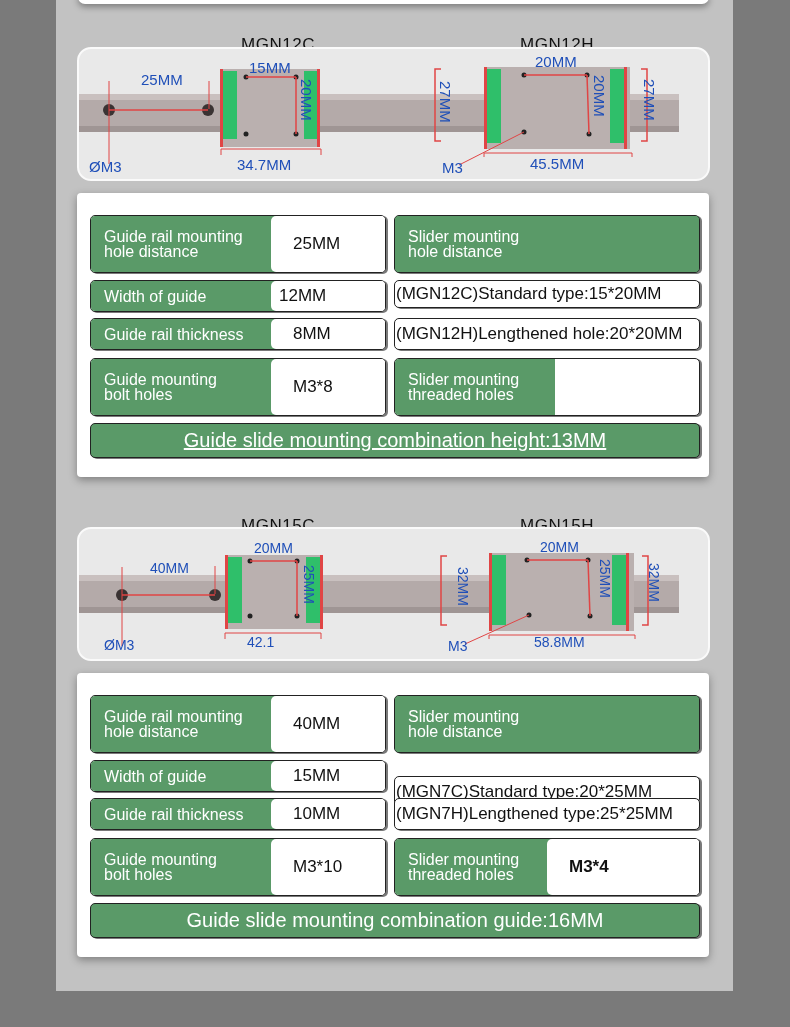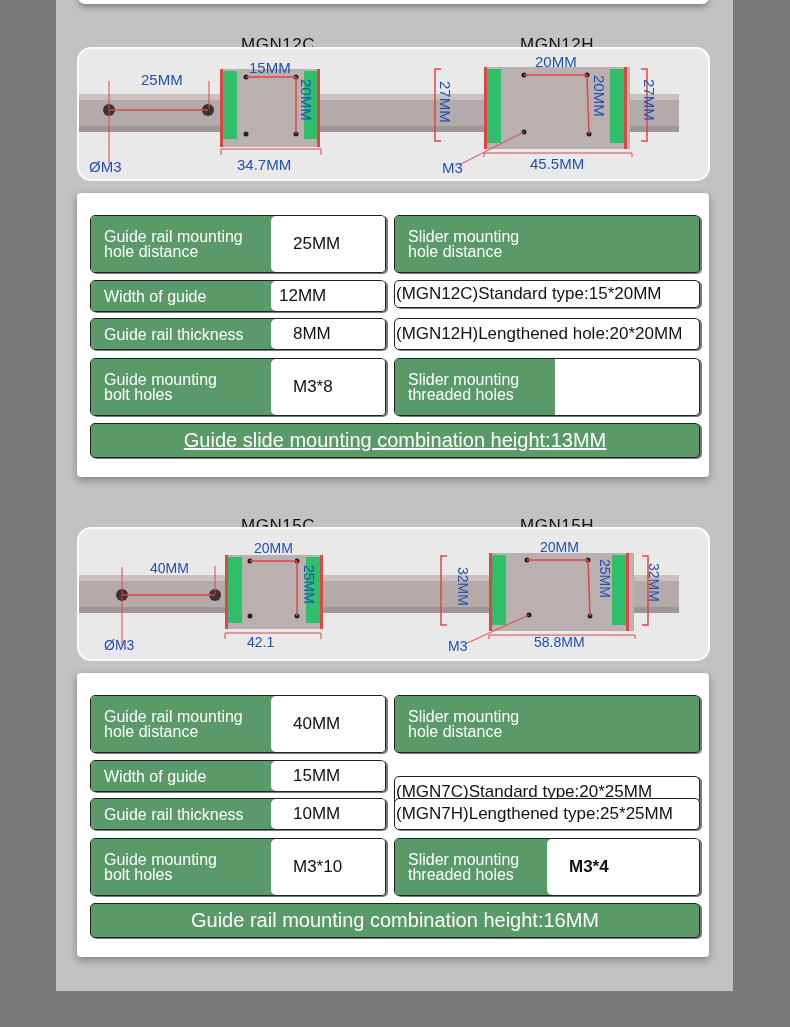--- a/index.html
+++ b/index.html
@@ -278,14 +278,14 @@
   </div>
   <div class="cell" style="left:317px; top:165px; width:306px; height:58px;">
     <div class="label" style="width:160px;">
         <div>
       <span>Slider mounting</span>
       <span>threaded holes</span>
     </div>
       </div>
     <div class="value" style="left:152px;font-weight:bold;">M3*4</div>
   </div>
-  <div class="combo" style="left:13px; top:230px; width:610px; height:35px;">Guide rail mounting combination height:16MM</div>
+  <div class="combo" style="left:13px; top:230px; width:610px; height:35px;">Guide slide mounting combination guide:16MM</div>
 </div>
 
 </body></html>

